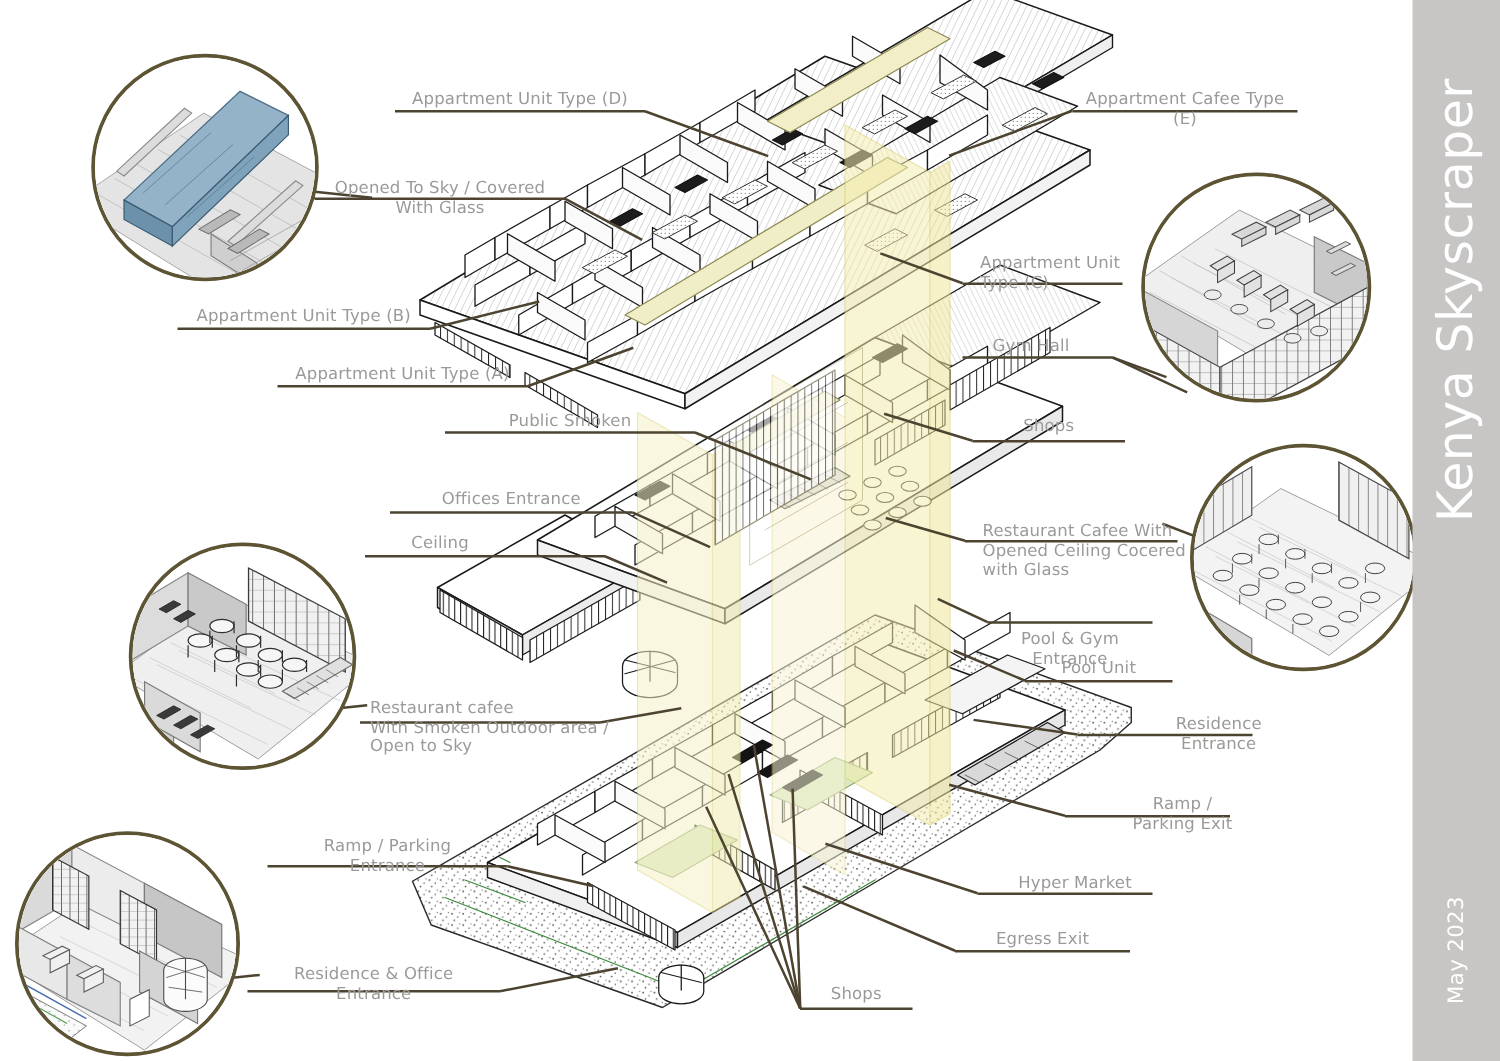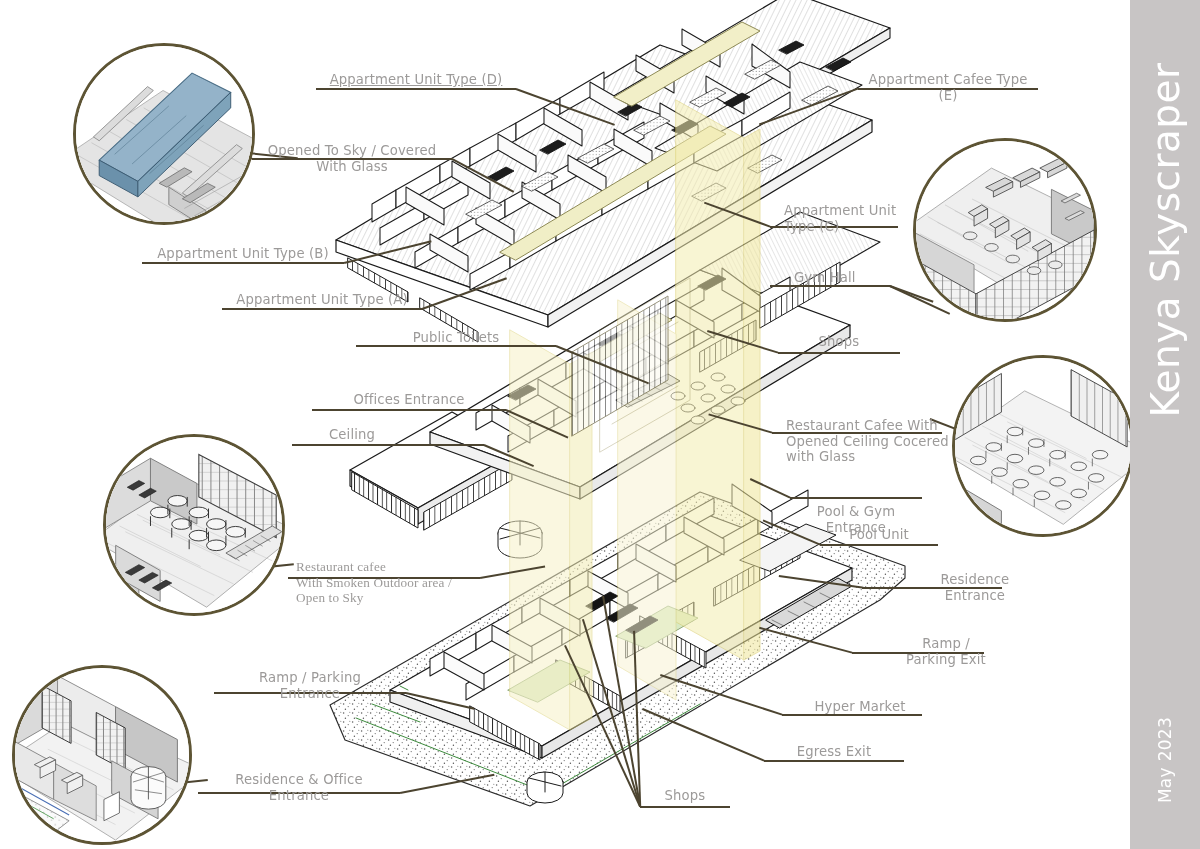--- a/index.html
+++ b/index.html
@@ -707,40 +707,40 @@
         <path d="M124 126 L152 130"></path>
       </g>
 
       <g fill="#ffffff" stroke="#555" stroke-width="0.85">
         <path d="M92 136 L108 128 L108 150 L92 158 Z"></path>
       </g>
     </svg>
   </div>
 
   <div>
-    <div class="label c" style="left:316px;top:72px;width:200px;text-decoration:underline;">Appartment Unit Type (D)</div>
+    <div class="label c" style="left:316px;top:72px;width:200px;">Appartment Unit Type (D)</div>
     <div class="label c" style="left:858px;top:72px;width:180px;">Appartment Cafee Type (E)</div>
     <div class="label c" style="left:252px;top:143px;width:200px;">Opened To Sky / Covered
 With Glass</div>
     <div class="label c" style="left:142px;top:246px;width:202px;">Appartment Unit Type (B)</div>
     <div class="label c" style="left:222px;top:292px;width:200px;">Appartment Unit Type (A)</div>
     <div class="label l" style="left:784px;top:203px;width:130px;">Appartment Unit
 Type (C)</div>
     <div class="label l" style="left:794px;top:270px;width:120px;">Gym Hall</div>
-    <div class="label c" style="left:356px;top:330px;width:200px;">Public Toilets</div>
+    <div class="label c" style="left:356px;top:330px;width:200px;">Public Smoken</div>
     <div class="label c" style="left:778px;top:334px;width:122px;">Shops</div>
     <div class="label c" style="left:312px;top:392px;width:194px;">Offices Entrance</div>
     <div class="label c" style="left:292px;top:427px;width:120px;">Ceiling</div>
     <div class="label l" style="left:786px;top:418px;width:190px;">Restaurant Cafee With
 Opened Ceiling Cocered
 with Glass</div>
     <div class="label c" style="left:790px;top:504px;width:132px;">Pool &amp; Gym
 Entrance</div>
     <div class="label c" style="left:820px;top:527px;width:118px;">Pool Unit</div>
-    <div class="label l" style="left:296px;top:559px;width:220px;font-family:Liberation Serif, serif;">Restaurant cafee
+    <div class="label l" style="left:296px;top:559px;width:220px;">Restaurant cafee
 With Smoken Outdoor area /
 Open to Sky</div>
     <div class="label c" style="left:905px;top:572px;width:140px;">Residence
 Entrance</div>
     <div class="label c" style="left:880px;top:636px;width:132px;">Ramp /
 Parking Exit</div>
     <div class="label c" style="left:214px;top:670px;width:192px;">Ramp / Parking
 Entrance</div>
     <div class="label c" style="left:790px;top:699px;width:140px;">Hyper Market</div>
     <div class="label c" style="left:764px;top:744px;width:140px;">Egress Exit</div>

